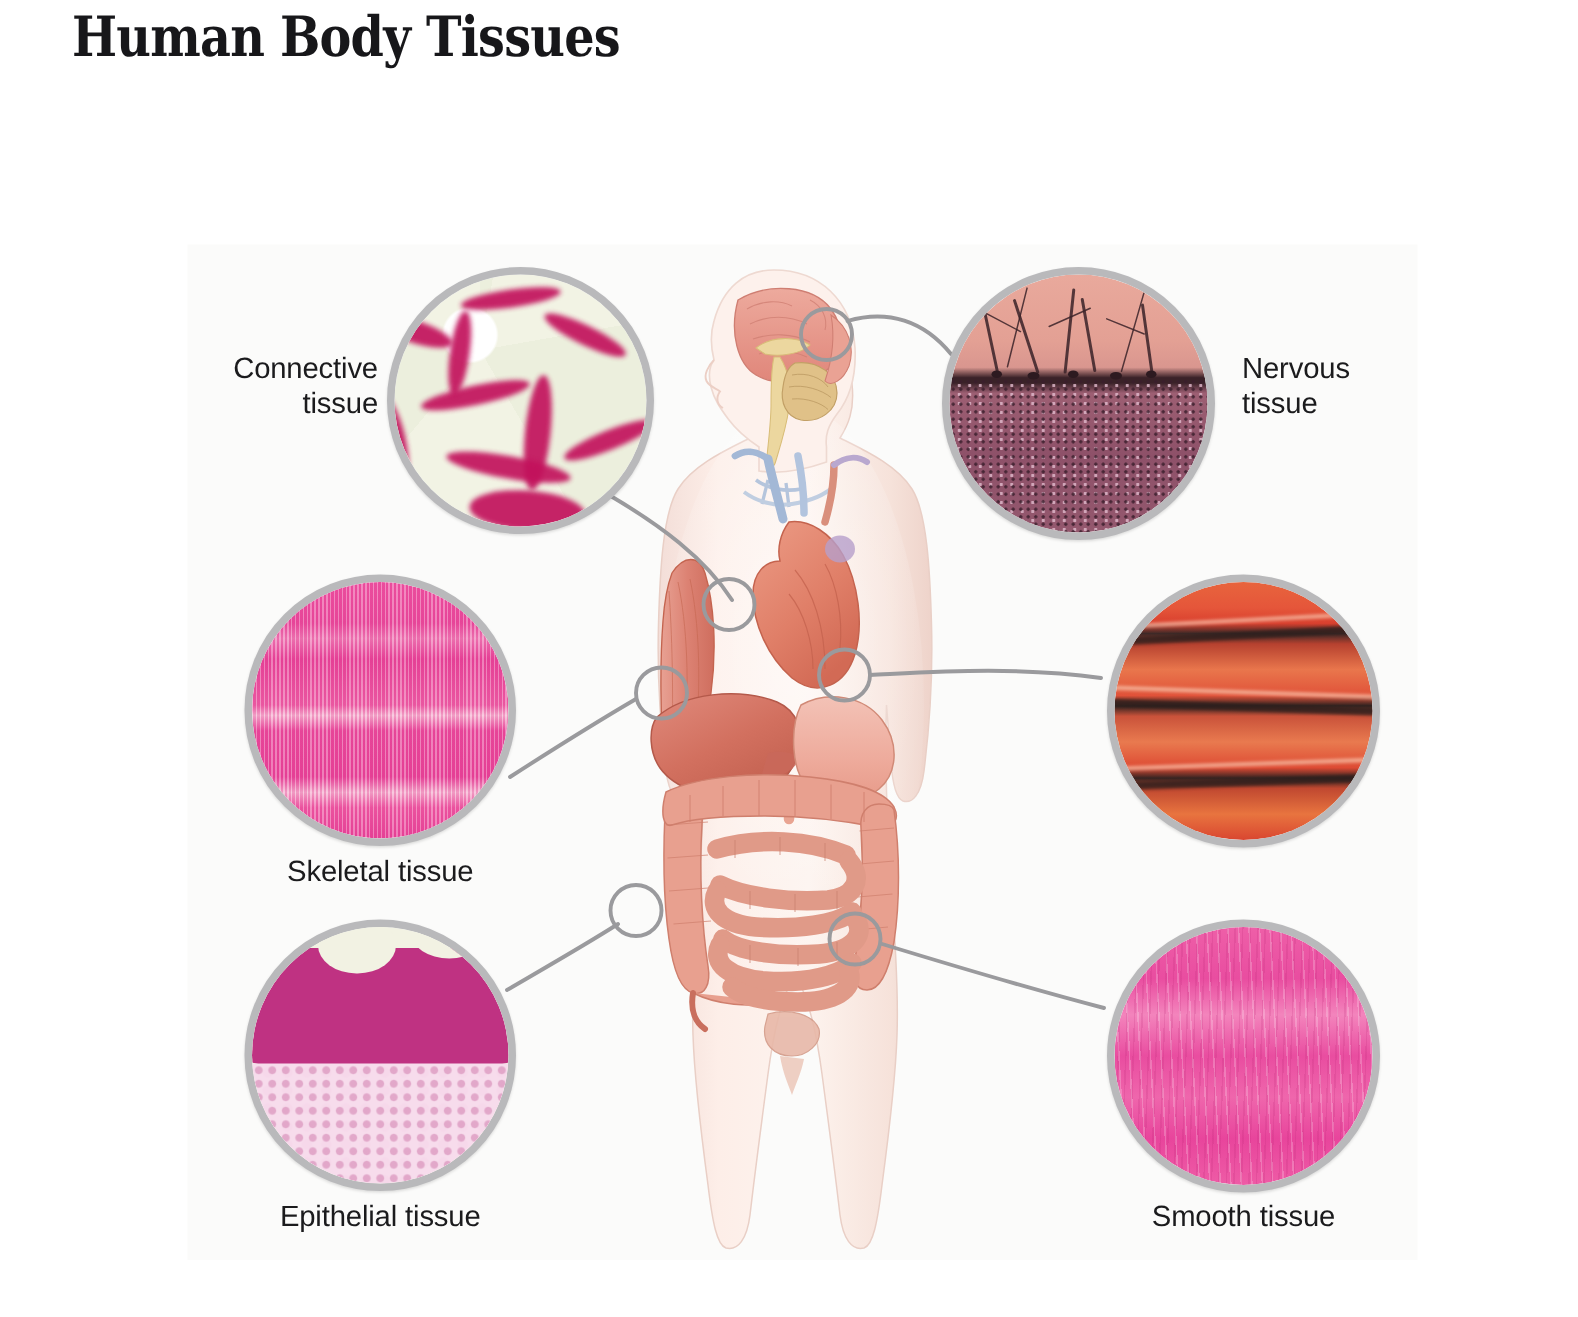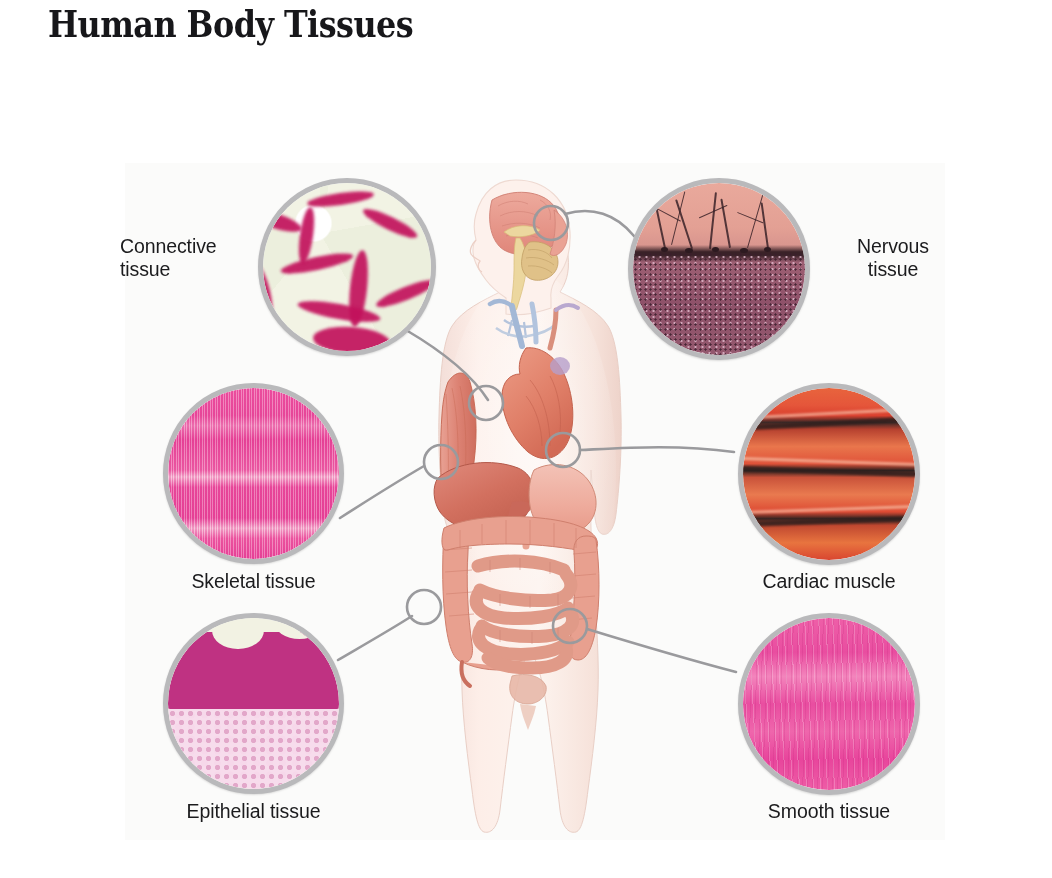--- a/index.html
+++ b/index.html
@@ -33,22 +33,22 @@
 
   
   .label{
     position:absolute;
     font-size:19.5px;
     color:#1b1b1d;
     line-height:1.18;
     white-space:pre-line;
     letter-spacing:-0.1px;
   }
-  .label.r{text-align:left;}
-  .label.l{text-align:center;}
+  .label.r{text-align:right;}
+  .label.l{text-align:left;}
   .label.c{text-align:center;}
 
   
   .disc{
     position:absolute;
     border-radius:50%;
     border:5px solid #b9b9bb;
     box-sizing:border-box;
     overflow:hidden;
     background:#eee;
@@ -423,21 +423,20 @@
   <div class="disc" style="left:738px;top:383px;width:182px;height:182px;">
     <div class="inner t-cardiac">
       <div class="cardio-band" style="left:-10%;top:19%;width:120%;transform:rotate(-3deg);"></div>
       <div class="cardio-band" style="left:-10%;top:47%;width:120%;transform:rotate(2deg);"></div>
       <div class="cardio-band" style="left:-10%;top:76%;width:120%;transform:rotate(-2deg);"></div>
       <div class="cardio-wave" style="left:-10%;top:14%;width:120%;transform:rotate(-3deg);"></div>
       <div class="cardio-wave" style="left:-10%;top:42%;width:120%;transform:rotate(2deg);"></div>
       <div class="cardio-wave" style="left:-10%;top:70%;width:120%;transform:rotate(-2deg);"></div>
     </div>
   </div>
-  <div class="label c" style="left:738px;top:570px;width:182px;">Cardiac muscle</div>
 
   <div class="disc" style="left:163px;top:613px;width:181px;height:181px;">
     <div class="inner t-epithelial">
       <div class="epi-strat"></div>
       <div class="epi-arc" style="left:26%;top:-4%;width:30%;height:22%;"></div>
       <div class="epi-arc" style="left:-8%;top:-6%;width:26%;height:18%;"></div>
       <div class="epi-arc" style="left:62%;top:-8%;width:30%;height:20%;"></div>
       <div class="epi-loose"></div>
     </div>
   </div>

